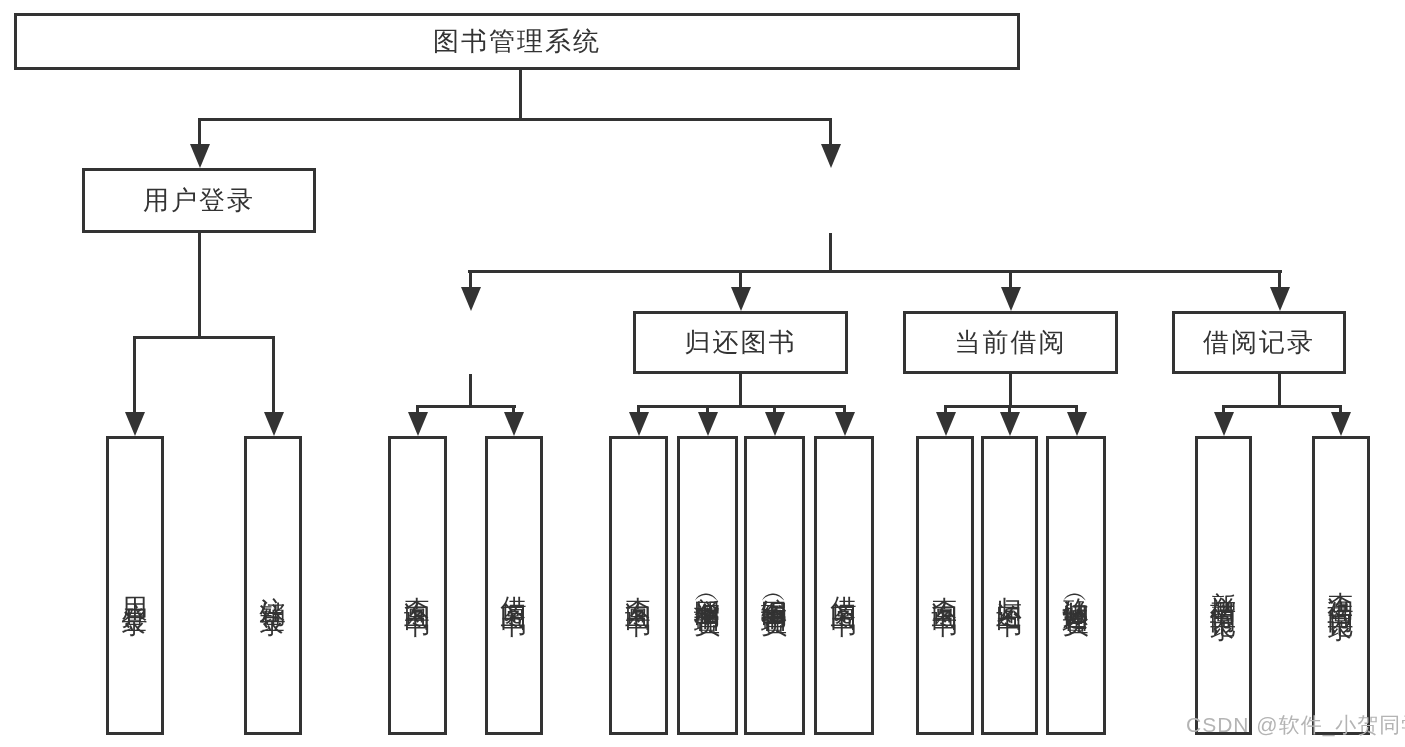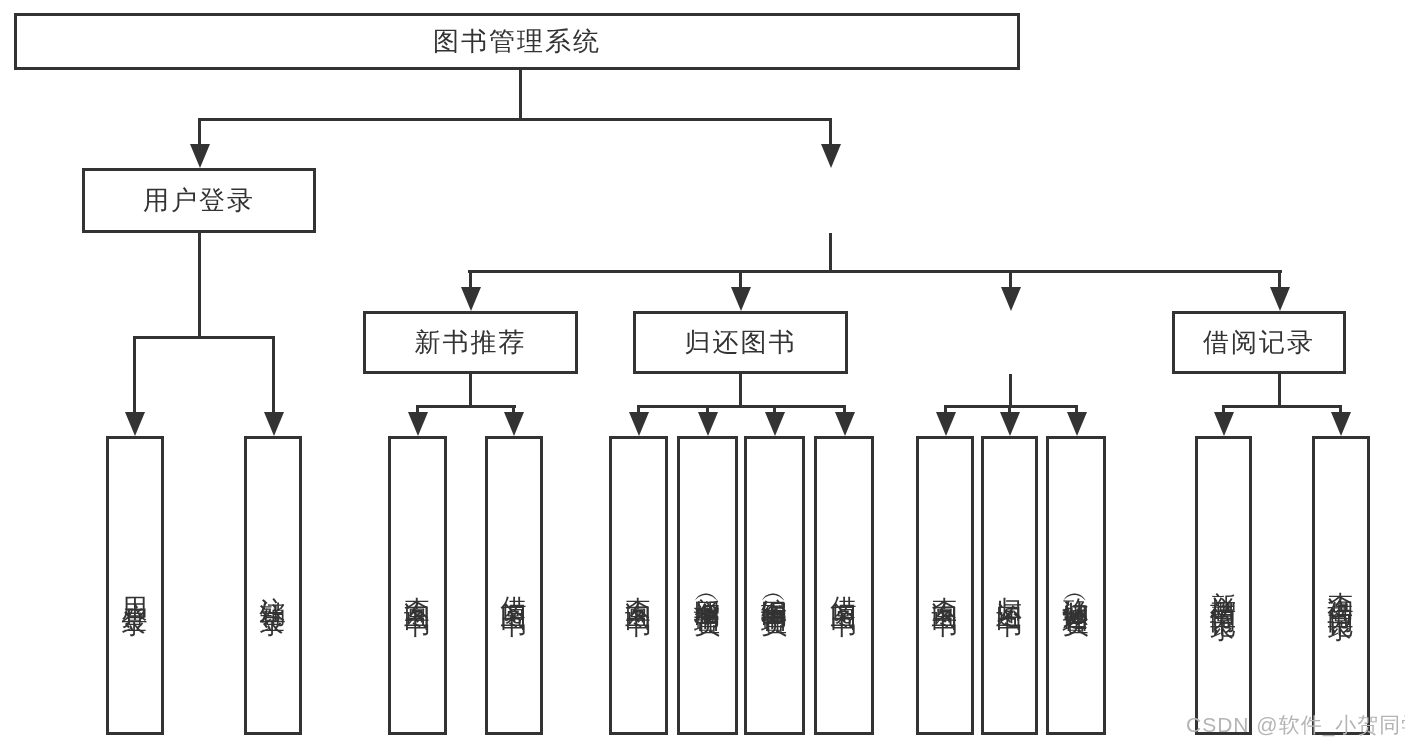--- a/index.html
+++ b/index.html
@@ -54,25 +54,25 @@
   <div class="astem" style="left:133px; top:336px; height:76px;"></div>
   <div class="astem" style="left:272px; top:336px; height:76px;"></div>
 
   <div class="line" style="left:829px; top:233px; width:3px; height:40px;"></div>
   <div class="line" style="left:468px; top:270px; width:814px; height:3px;"></div>
   <div class="astem" style="left:469px; top:270px; height:17px;"></div>
   <div class="astem" style="left:739px; top:270px; height:17px;"></div>
   <div class="astem" style="left:1009px; top:270px; height:17px;"></div>
   <div class="astem" style="left:1278px; top:270px; height:17px;"></div>
 
-  <div class="box hbox" style="left:363px; top:311px; width:215px; height:63px;">
-    <span>新书推荐</span>
-  </div>
   <div class="box hbox" style="left:633px; top:311px; width:215px; height:63px;">
     <span>归还图书</span>
+  </div>
+  <div class="box hbox" style="left:903px; top:311px; width:215px; height:63px;">
+    <span>当前借阅</span>
   </div>
   <div class="box hbox" style="left:1172px; top:311px; width:174px; height:63px;">
     <span>借阅记录</span>
   </div>
 
   <div class="line" style="left:469px; top:374px; width:3px; height:34px;"></div>
   <div class="line" style="left:416px; top:405px; width:100px; height:3px;"></div>
   <div class="astem" style="left:416px; top:405px; height:7px;"></div>
   <div class="astem" style="left:512px; top:405px; height:7px;"></div>
 

